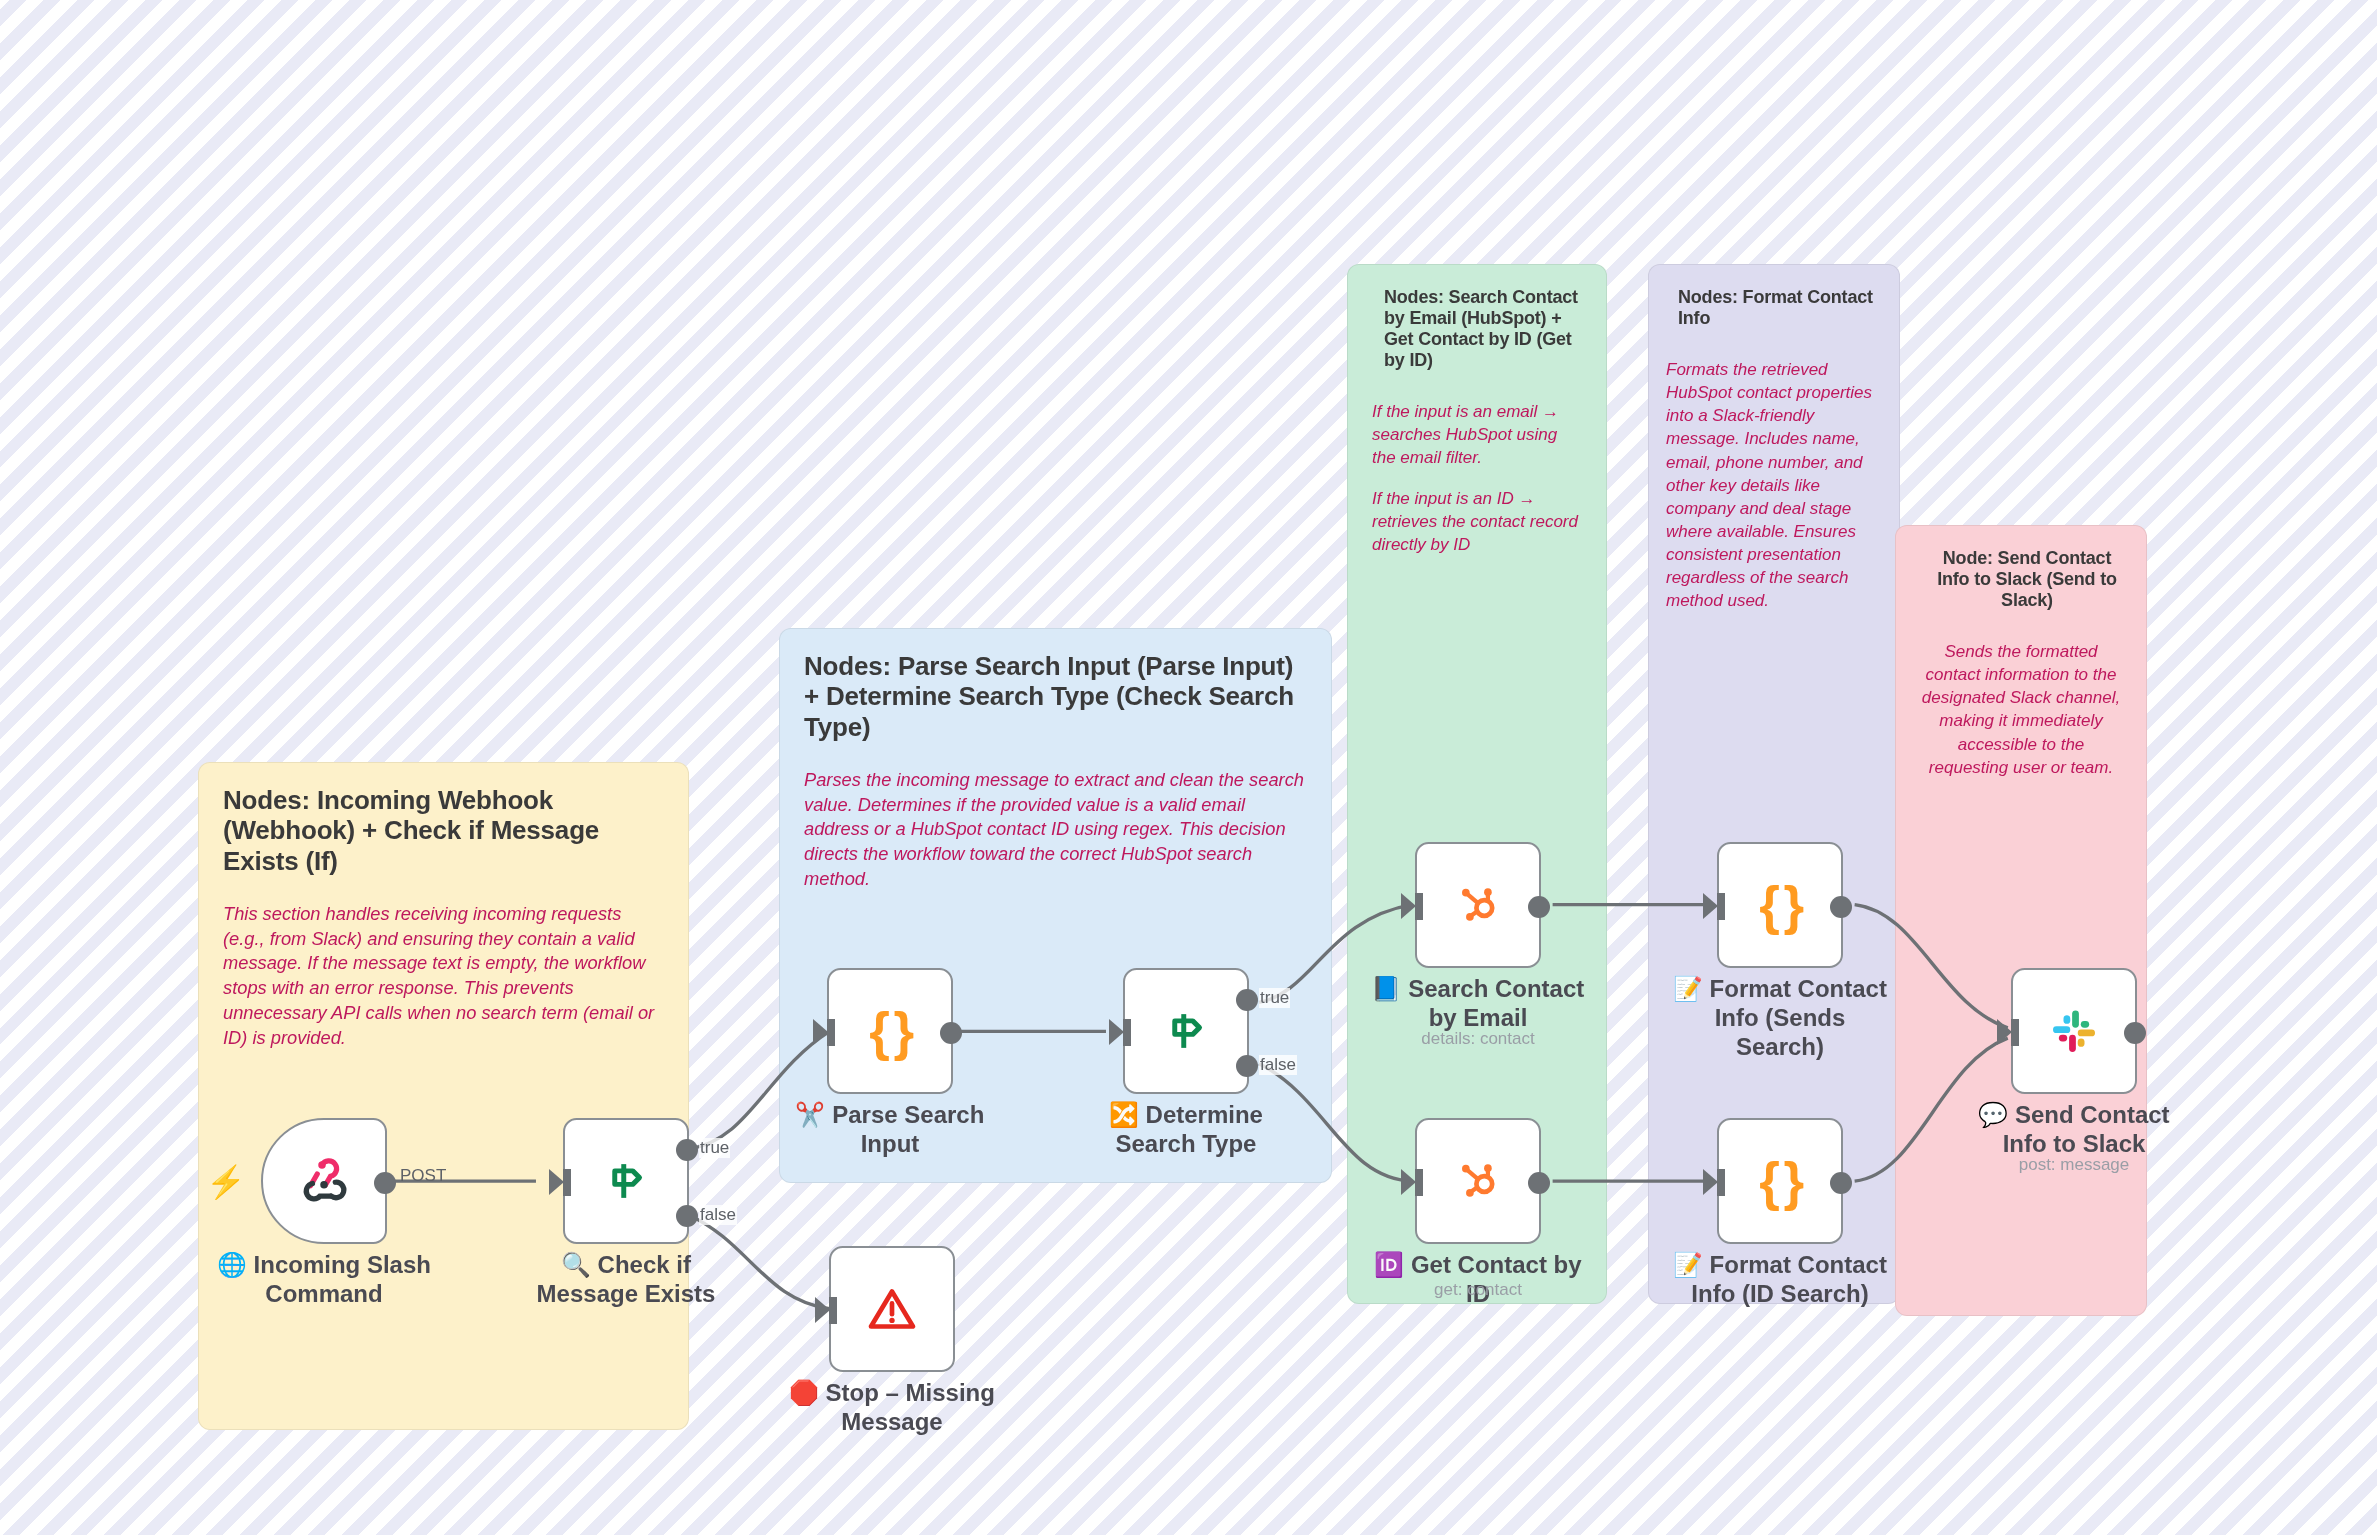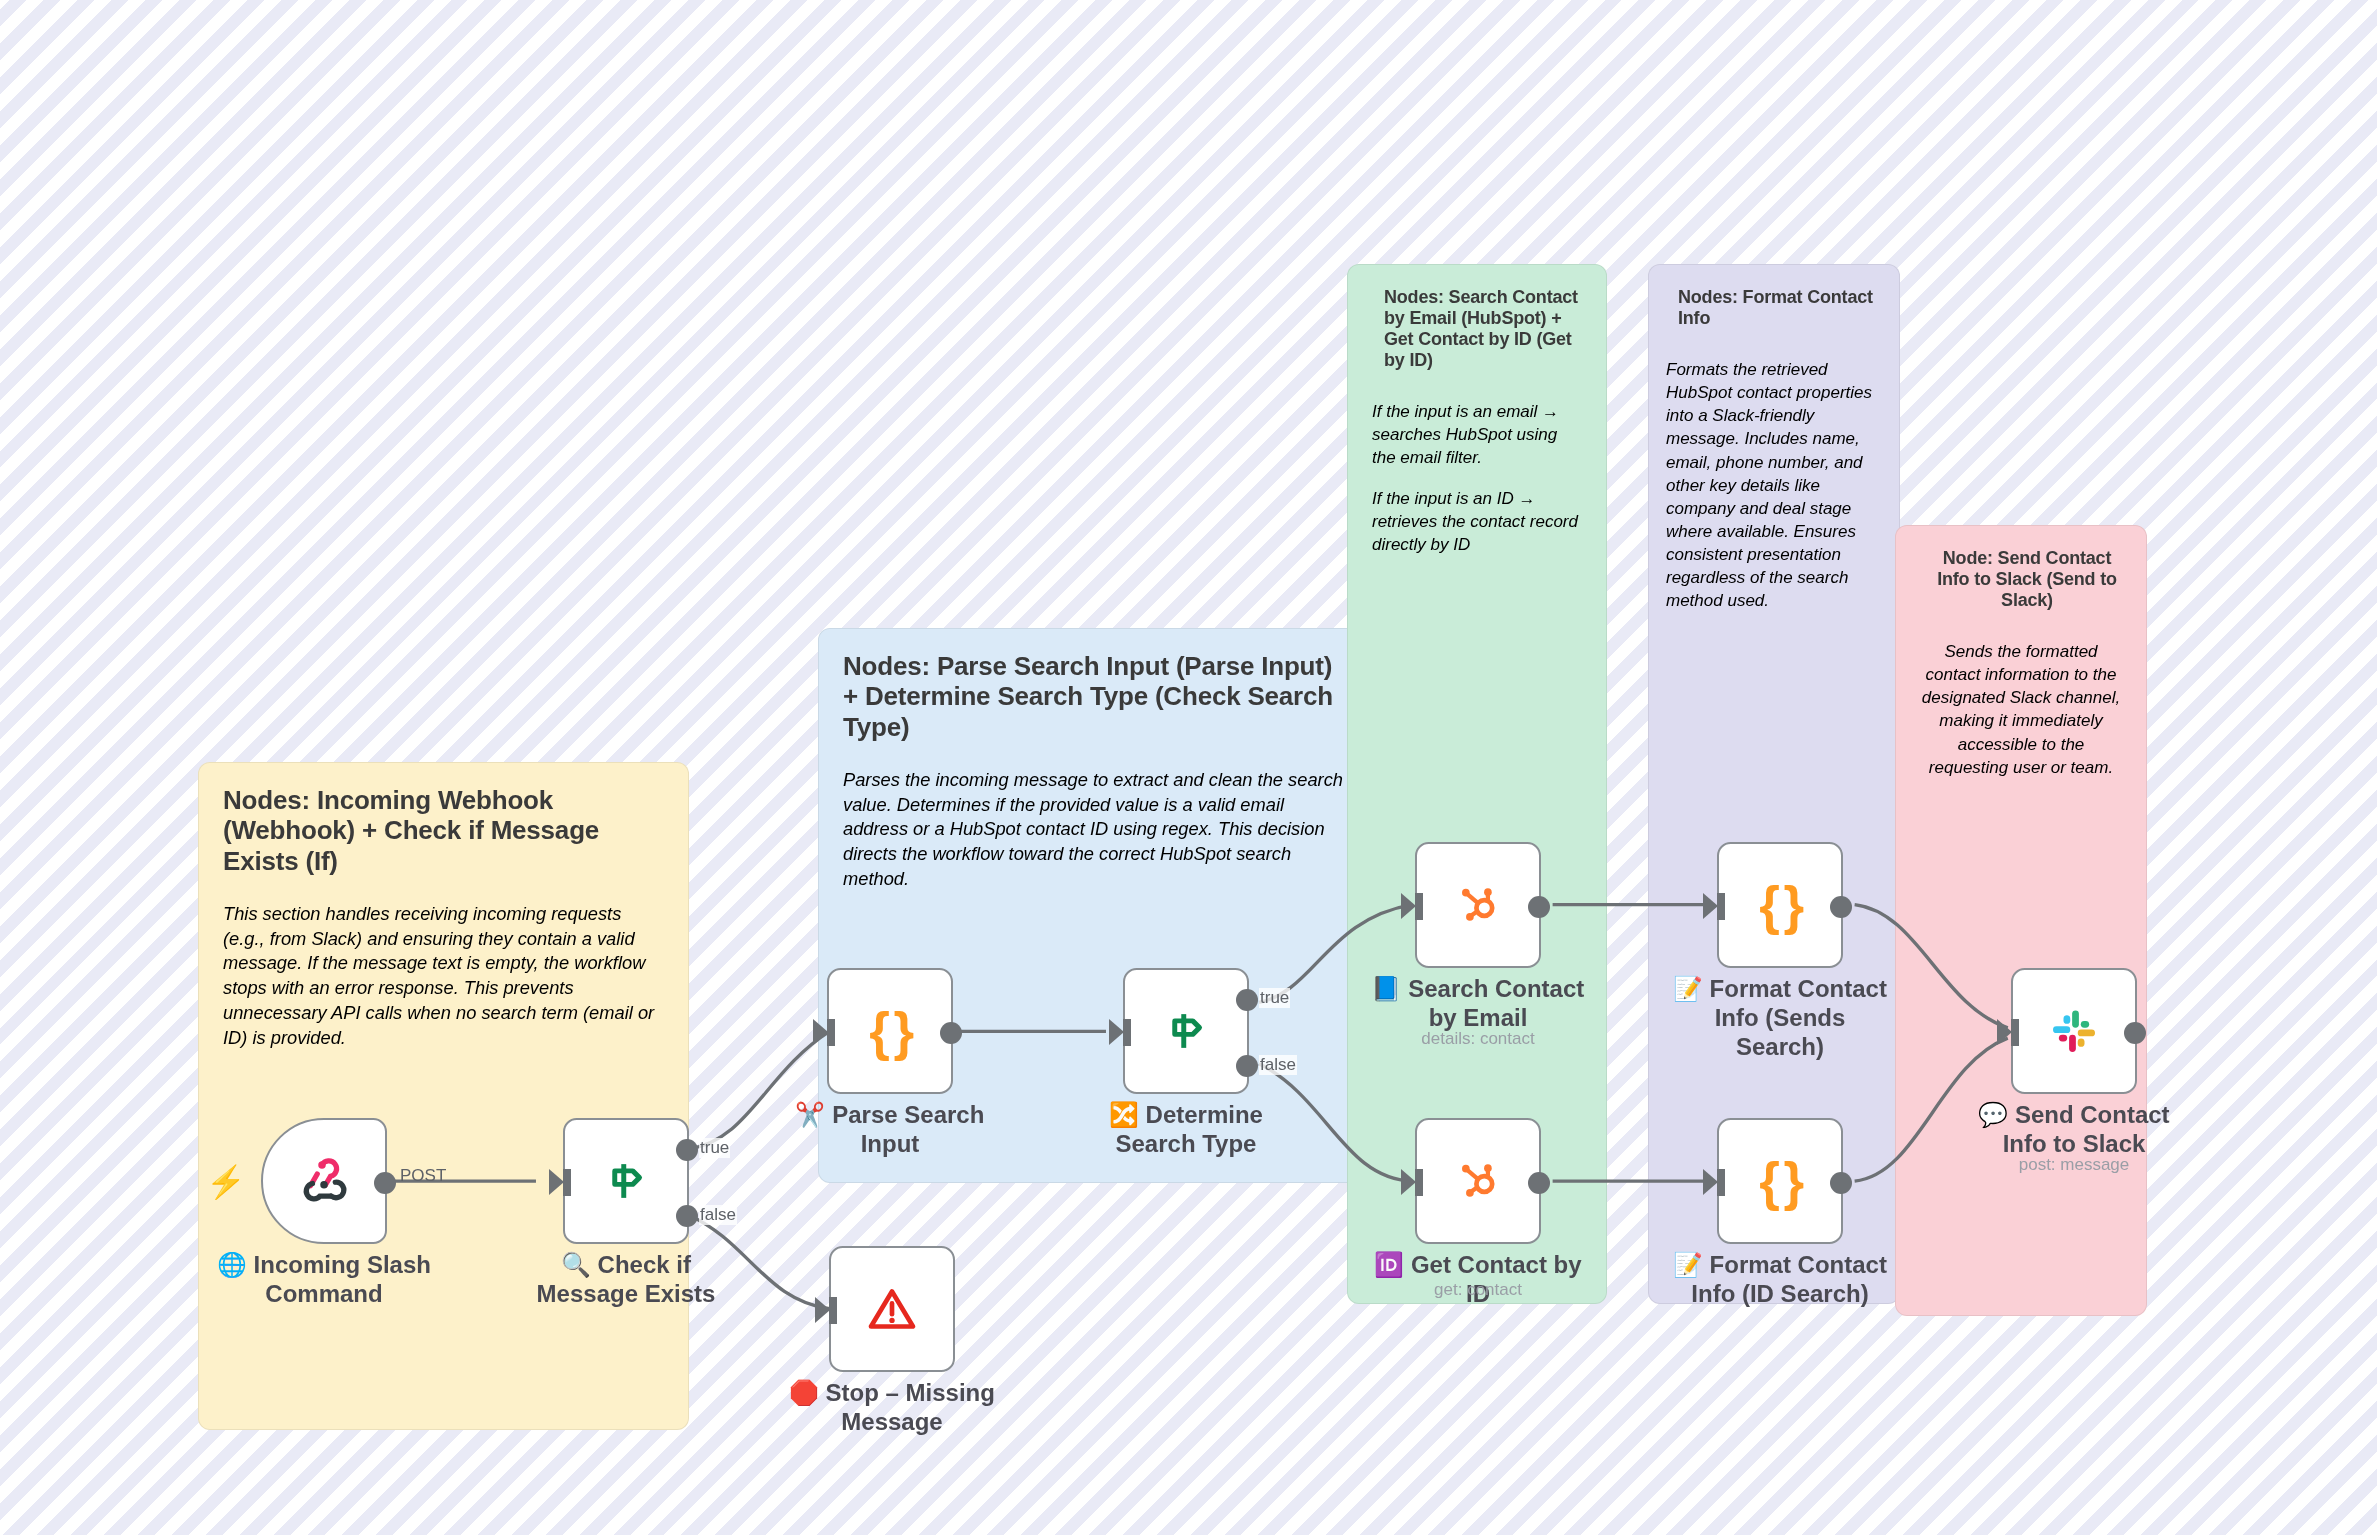--- a/index.html
+++ b/index.html
@@ -34,29 +34,29 @@
     font-weight: bold;
     line-height: 1.17;
     color: #3a3a3a;
     letter-spacing: -0.2px;
   }
   .sticky p {
     margin: 0 0 17px 0;
     font-size: 18.3px;
     font-style: italic;
     line-height: 1.36;
-    color: #000000;
+    color: #be185d;
   }
   .sticky p:last-child { margin-bottom: 0; }
 
   .sticky.narrow h2 { font-size: 18px; margin-bottom: 29px; margin-left: 12px; }
   .sticky.narrow p  { font-size: 17px; }
 
   #note-webhook { left:182px;  top:762px;  width:491px;  height:668px; background:#fdf1ca;margin-left:16px; }
-  #note-parse   { left:779px;  top:628px;  width:553px;  height:555px; background:#daeaf8;margin-left:39px; }
+  #note-parse   { left:779px;  top:628px;  width:553px;  height:555px; background:#daeaf8; }
   #note-search  { left:1347px; top:264px;  width:260px;  height:1040px; background:#c9ecd8; }
   #note-format  { left:1648px; top:264px;  width:252px;  height:1040px; background:#dddcf0;padding-left:17px; }
   #note-slack   { left:1895px; top:525px;  width:252px;  height:791px;  background:#fad0d6;text-align:center; }
 
   
   #edges { position:absolute; left:0; top:0; width:2377px; height:1536px; }
 
   
   .node {
     position: absolute;

